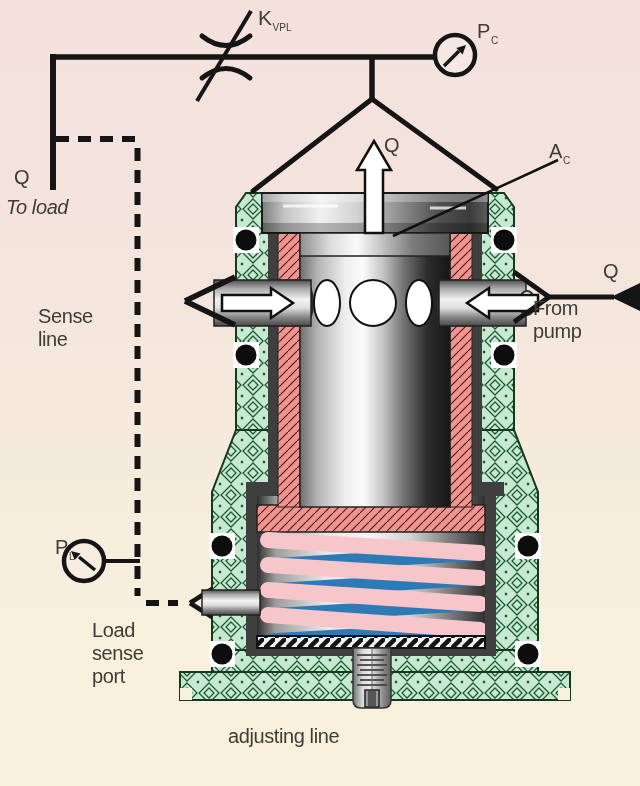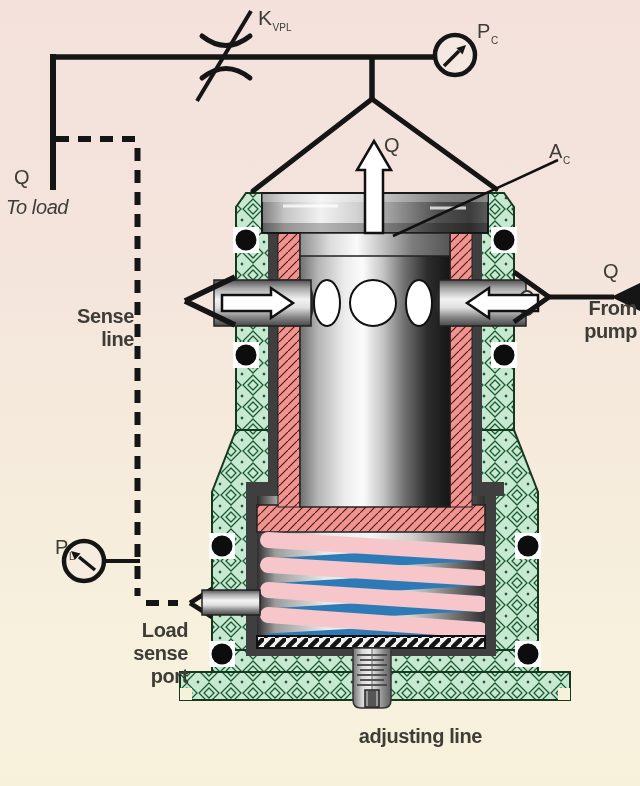--- a/index.html
+++ b/index.html
@@ -6,21 +6,21 @@
   #stage {
     position:relative; width:640px; height:786px; overflow:hidden;
     background: linear-gradient(180deg,#f4e1dc 0%,#f4e4dc 30%,#f5eadc 55%,#f7f0dd 78%,#f7f1dc 100%);
     font-family:"Liberation Sans", sans-serif;
   }
   #diagram { position:absolute; left:0; top:0; }
   .lbl {
     position:absolute; font-size:20px; line-height:23px; color:#3e3c37;
     letter-spacing:-0.4px; white-space:nowrap;
   }
-  .lbl.center { text-align:right; white-space:normal;font-weight:bold; }
+  .lbl.center { text-align:left; white-space:normal; }
   .sub { font-size:10px; vertical-align:-6px; letter-spacing:0; margin-left:1px; }
   .big { font-size:21px; }
 </style>
 </head>
 <body>
 
 <div id="stage">
 <svg id="diagram" width="640" height="786" viewBox="0 0 640 786">
   <defs>
     <pattern id="hatchGreen" width="22" height="22" patternUnits="userSpaceOnUse">

